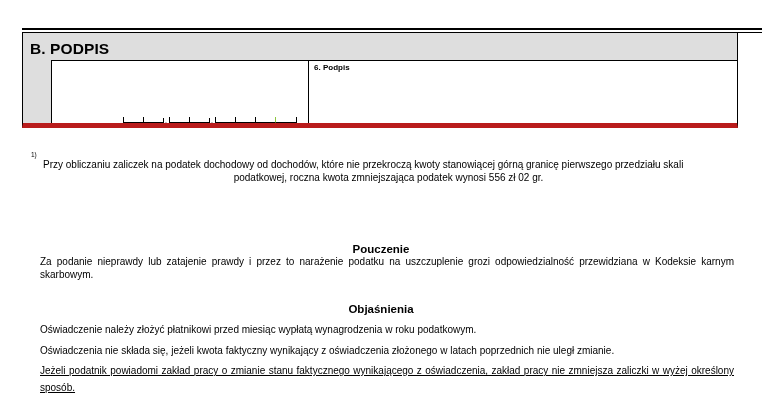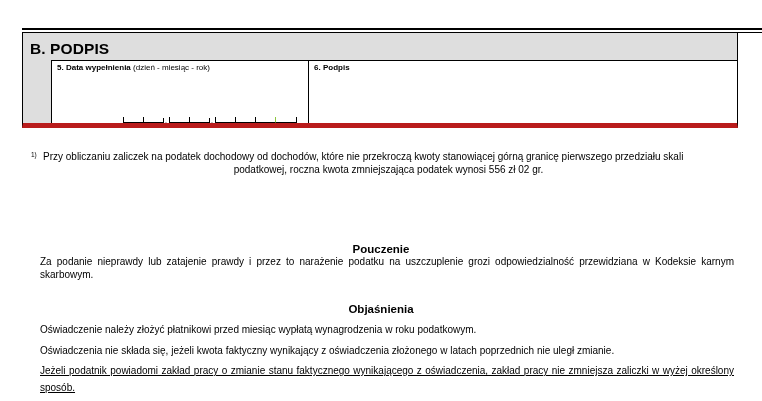--- a/index.html
+++ b/index.html
@@ -26,21 +26,21 @@
     .cell-sign { left: 257px; right: 0; }
     .cell-label { position: absolute; left: 5px; top: 2px; font-size: 8px; }
     .cell-label b { font-weight: bold; }
     .comb { position: absolute; left: 71px; top: 56px; height: 6px; width: 174px; }
     .comb .seg { position: absolute; bottom: 0; height: 5px; border-left: 1px solid #000; border-bottom: 1px solid #000; }
     .comb .seg.last { border-right: 1px solid #000; }
     .comb .seg.green { border-left-color: #8cc63f; }
     .comb .dot { position: absolute; bottom: -1px; font-size: 7px; line-height: 7px; }
     .footnote { position: absolute; left: 34px; top: 150px; width: 700px; font-size: 10px; line-height: 13px; }
     .footnote sup { font-size: 6.5px; position: absolute; left: -3px; top: -2px; }
-    .footnote .l1 { padding-left: 9px; }
+    .footnote .l1 { padding-left: 9px; margin-top: 8px; }
     .footnote .l2 { padding-left: 9px; text-align: center; }
     .heading { position: absolute; left: 0; width: 762px; text-align: center; font-weight: bold; font-size: 11.5px; }
     .h-pouczenie { top: 243px; }
     .h-objasnienia { top: 303px; }
     .para { position: absolute; left: 40px; width: 694px; font-size: 10px; line-height: 12.5px; }
     .justify { text-align: justify; text-align-last: left; }
     .p-pouczenie { top: 256px; }
     .p-obj1 { top: 324px; }
     .p-obj2 { top: 345px; }
     .p-obj3 { top: 362px; line-height: 17px; text-decoration: underline; }
@@ -48,25 +48,20 @@
 </head>
 <body>
 
 <div class="rule-thick"></div>
 <div class="rule-thin"></div>
 
 <div class="box">
   <div class="section-title">B. PODPIS</div>
   <div class="row">
     <div class="cell cell-date">
-      <div class="cell-label">
-        <b>5.</b>
-        <b>Data wypełnienia</b>
-        <span>(dzień - miesiąc - rok)</span>
-      </div>
       <div class="comb">
         <div class="seg" style="left:0;width:20px"></div>
         <div class="seg" style="left:20px;width:20px"></div>
         <div class="seg" style="left:40px;width:2px;border-bottom:none"></div>
         <span class="dot" style="left:42px">.</span>
         <div class="seg" style="left:46px;width:20px"></div>
         <div class="seg" style="left:66px;width:20px"></div>
         <div class="seg" style="left:86px;width:2px;border-bottom:none"></div>
         <span class="dot" style="left:88px">.</span>
         <div class="seg" style="left:92px;width:20px"></div>

